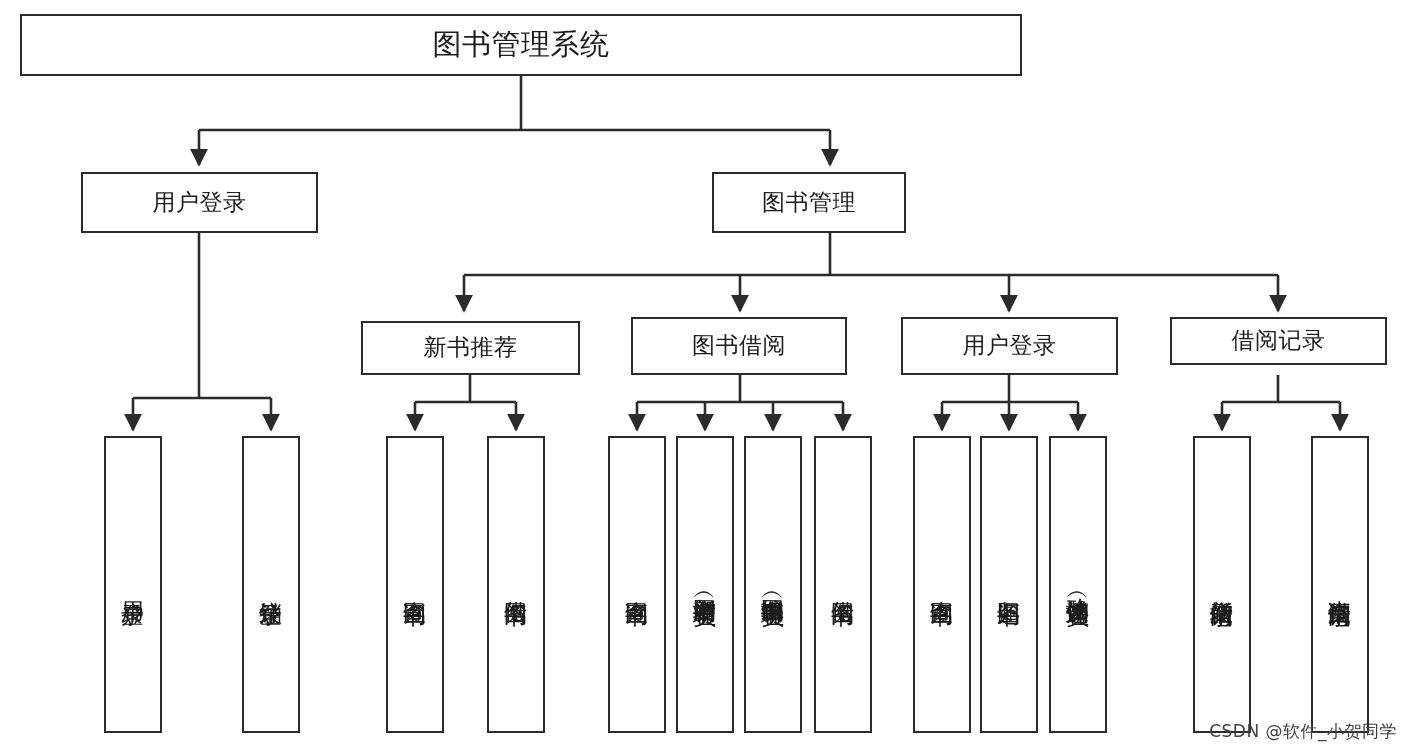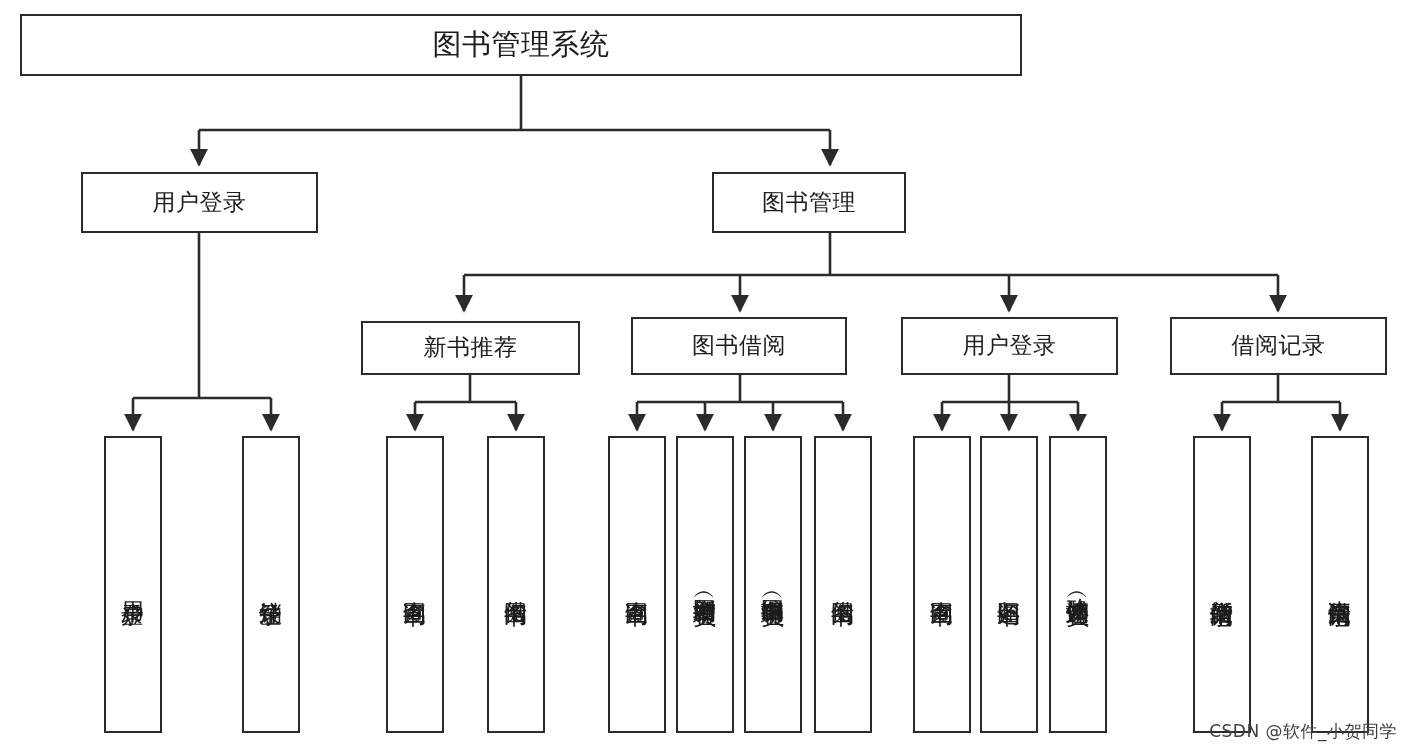--- a/index.html
+++ b/index.html
@@ -142,21 +142,21 @@
 
   <div class="node node-h" style="left:361px; top:321px; width:219px; height:54px;">
     <span>新书推荐</span>
   </div>
   <div class="node node-h" style="left:631px; top:317px; width:216px; height:58px;">
     <span>图书借阅</span>
   </div>
   <div class="node node-h" style="left:901px; top:317px; width:217px; height:58px;">
     <span>用户登录</span>
   </div>
-  <div class="node node-h" style="left:1170px; top:317px; width:217px; height:58px;">
+  <div class="node node-h" style="left:1170px; top:317px; width:217px; height:48px;">
     <span>借阅记录</span>
   </div>
 
   <div class="leaf" style="left:104px; top:436px; width:58px; height:297px;">
     <span class="leaf-text">用户登录</span>
   </div>
   <div class="leaf" style="left:242px; top:436px; width:58px; height:297px;">
     <span class="leaf-text">注销登录</span>
   </div>
 

